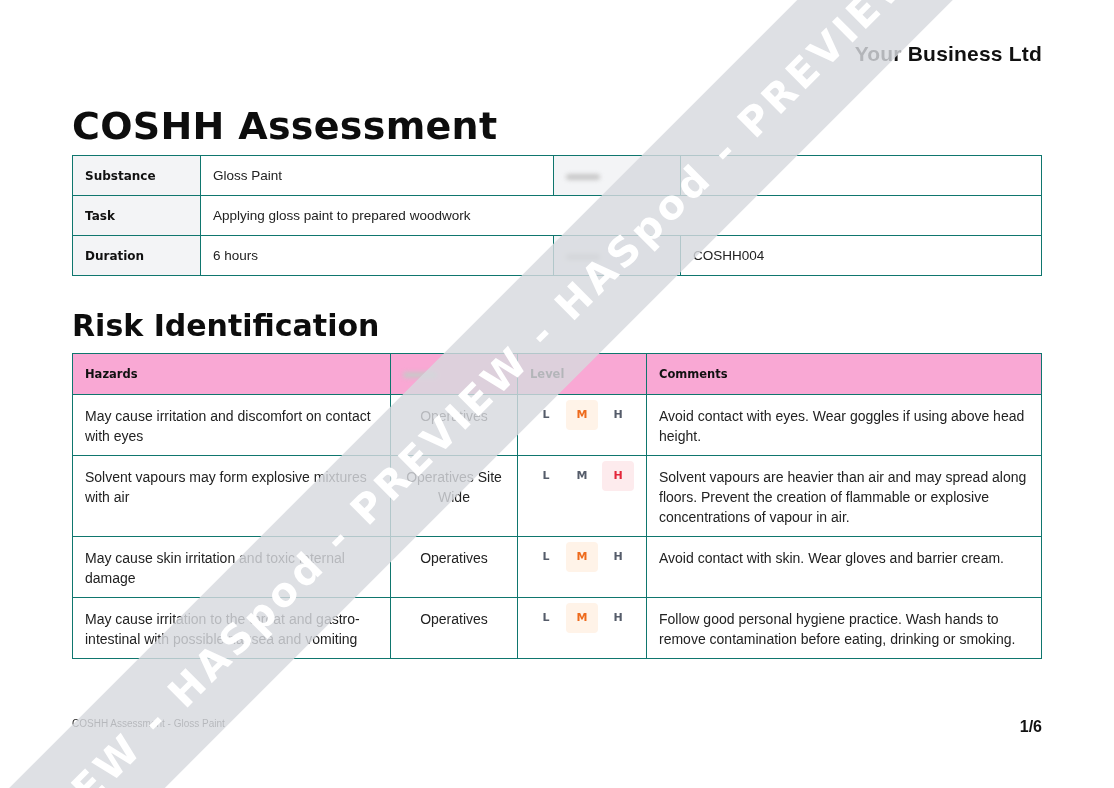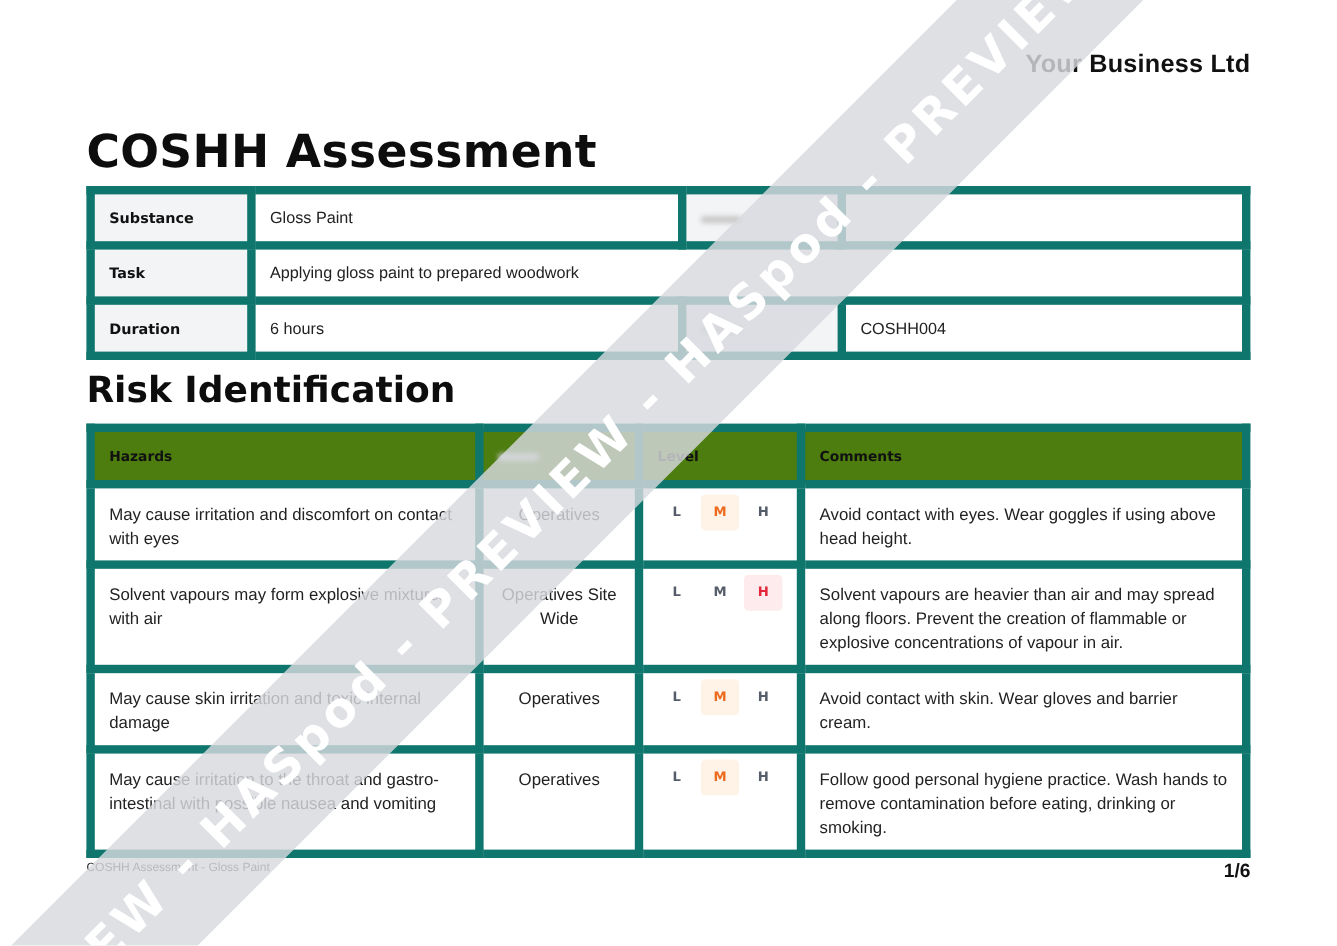--- a/index.html
+++ b/index.html
@@ -13,29 +13,29 @@
     }
     .title {
       position: absolute; left: 72px; top: 104px; margin: 0; font-size: 38px; font-weight: bold;
       font-family: "DejaVu Sans", sans-serif; letter-spacing: 0.3px; color: #0d0d0d;
     }
     .section-title {
       position: absolute; left: 72px; top: 308px; margin: 0; font-size: 30px; font-weight: bold;
       font-family: "DejaVu Sans", sans-serif; color: #0d0d0d;
     }
     table { border-collapse: collapse; position: absolute; left: 72px; width: 970px; }
-    td, th { border: 7px solid #0f766e; }
+    td, th { border: 1px solid #0f766e; }
     .info { top: 155px; }
     .info td { height: 39px; padding: 0 12px; font-size: 13.5px; color: #222; font-family: "Liberation Sans", sans-serif; }
     .info td.lbl { background: #f3f4f6; font-weight: bold; font-size: 12px; width: 103px; color: #111; font-family: "DejaVu Sans", sans-serif; }
     .info td.val1 { width: 328px; margin-left: 28px; }
     .info td.lbl2 { background: #f3f4f6; width: 102px; }
     .blur { display: inline-block; width: 34px; height: 6px; border-radius: 3px; background: #c8c8c8; filter: blur(2px); }
     .risk { top: 353px; }
-    .risk th { background: #4d7c0f; height: 40px; font-size: 11.5px; font-weight: bold; text-align: left; padding: 0 12px; font-family: "DejaVu Sans", sans-serif; color: #111; }
+    .risk th { background: #f9a8d4; height: 40px; font-size: 11.5px; font-weight: bold; text-align: left; padding: 0 12px; font-family: "DejaVu Sans", sans-serif; color: #111; }
     .risk th.center { text-align: left; }
     .risk td { vertical-align: top; padding: 11px 12px 9px; font-size: 14px; line-height: 20px; color: #222; font-family: "Liberation Sans", sans-serif; }
     .risk td.who { text-align: center; }
     .col-haz { width: 293px; }
     .col-who { width: 102px; }
     .col-lvl { width: 102px; }
     .levels { display: flex; justify-content: center; gap: 4px; margin-top: -6px; }
     .lvl { width: 32px; height: 30px; line-height: 30px; text-align: center; font-size: 11px; font-weight: bold; color: #555c6a; border-radius: 4px; font-family: "DejaVu Sans", sans-serif; }
     .lvl.active-m { background: #fff3e8; color: #ee6a1c; }
     .lvl.active-h { background: #fdebed; color: #e3263a; }

